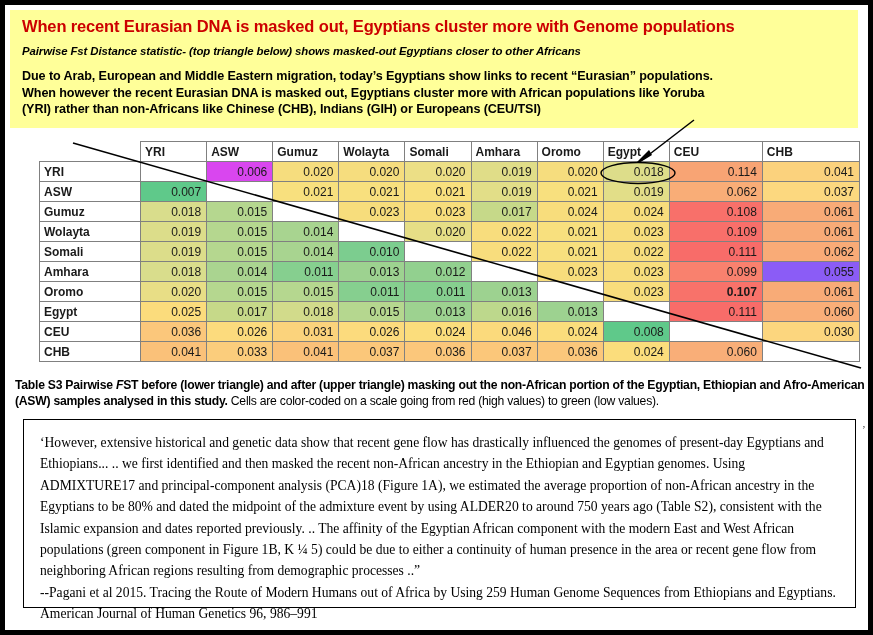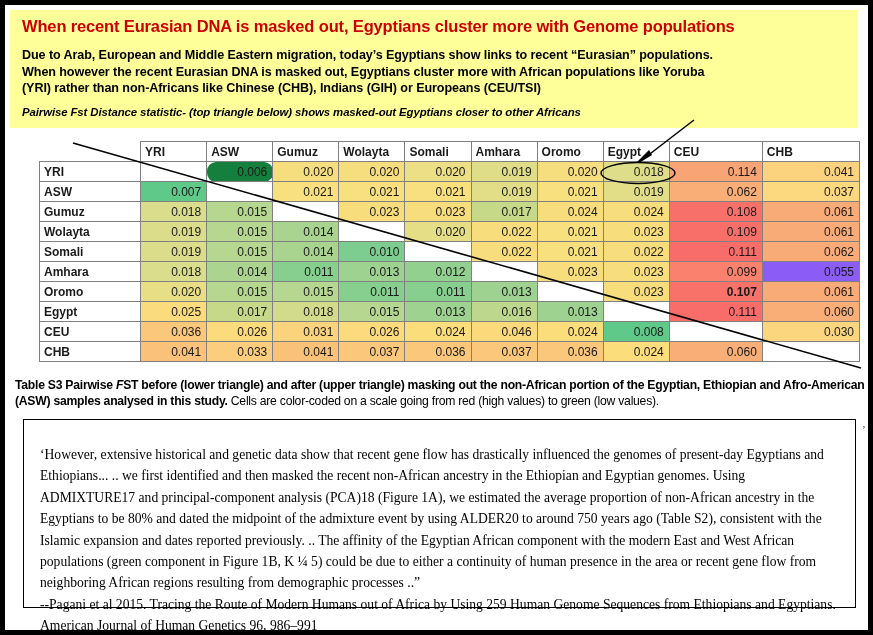--- a/index.html
+++ b/index.html
@@ -138,21 +138,21 @@
   
   #quote-box {
     position: absolute;
     left: 18px;
     top: 414px;
     width: 833px;
     height: 189px;
     border: 1px solid #000000;
     box-sizing: border-box;
     background: #ffffff;
-    padding: 24px 14px 0 16px;
+    padding: 12px 14px 0 16px;
     font-family: "Liberation Serif", serif;
     font-size: 13.6px;
     line-height: 21.4px;
     color: #000000;
     text-align: left;
   }
   #quote-p1 { margin: 0; }
   #quote-p2 { margin: 0; }
   #tick-mark {
     position: absolute;
@@ -163,26 +163,26 @@
     color: #333;
   }
 </style>
 </head>
 <body>
 
 <div id="page">
 
   <div id="banner">
     <div id="banner-title">When recent Eurasian DNA is masked out, Egyptians cluster more with Genome populations</div>
+    <div id="banner-note">Pairwise Fst Distance statistic- (top triangle below) shows masked-out Egyptians closer to other Africans</div>
     <div id="banner-body">
       <div>Due to Arab, European and Middle Eastern migration, today’s Egyptians show links to recent “Eurasian” populations.</div>
       <div>When however the recent Eurasian DNA is masked out, Egyptians cluster more with African populations like Yoruba</div>
       <div>(YRI) rather than non-Africans like Chinese (CHB), Indians (GIH) or Europeans (CEU/TSI)</div>
     </div>
-    <div id="banner-note">Pairwise Fst Distance statistic- (top triangle below) shows masked-out Egyptians closer to other Africans</div>
   </div>
 
   <div id="matrix-wrap">
     <table class="fst">
       <colgroup>
         <col class="c-label">
         <col class="c-num">
           <col class="c-num">
           <col class="c-num">
           <col class="c-num">
@@ -205,21 +205,21 @@
           <th class="colhead">Oromo</th>
           <th class="colhead">Egypt</th>
           <th class="colhead">CEU</th>
           <th class="colhead">CHB</th>
         </tr>
       </thead>
       <tbody id="matrix-body">
           <tr>
             <th class="rowhead">YRI</th>
             <td class="val blank" style="background: rgb(255, 255, 255);"></td>
-            <td class="val" style="background: #15803d; border-radius: 9px;">0.006</td>
+            <td class="val" style="background: #d946ef;">0.006</td>
             <td class="val" style="background: rgb(246, 221, 126);">0.020</td>
             <td class="val" style="background: rgb(246, 221, 126);">0.020</td>
             <td class="val" style="background: rgb(236, 223, 134);">0.020</td>
             <td class="val" style="background: rgb(224, 221, 136);">0.019</td>
             <td class="val" style="background: rgb(246, 221, 126);">0.020</td>
             <td class="val" style="background: rgb(221, 221, 138);">0.018</td>
             <td class="val" style="background: rgb(248, 164, 116);">0.114</td>
             <td class="val" style="background: rgb(251, 210, 125);">0.041</td>
           </tr>
           <tr>

